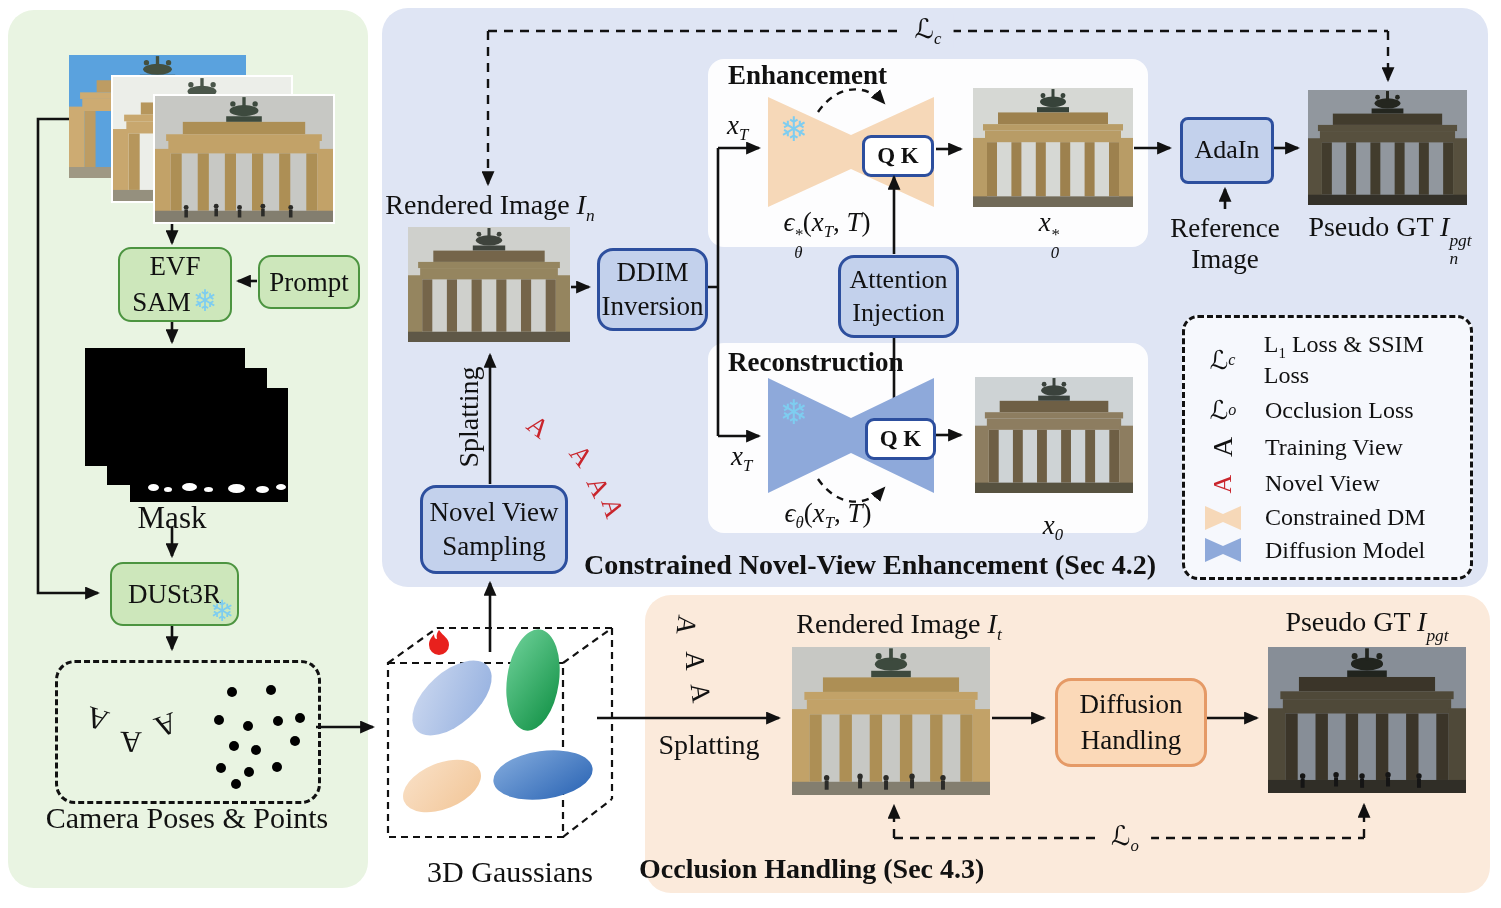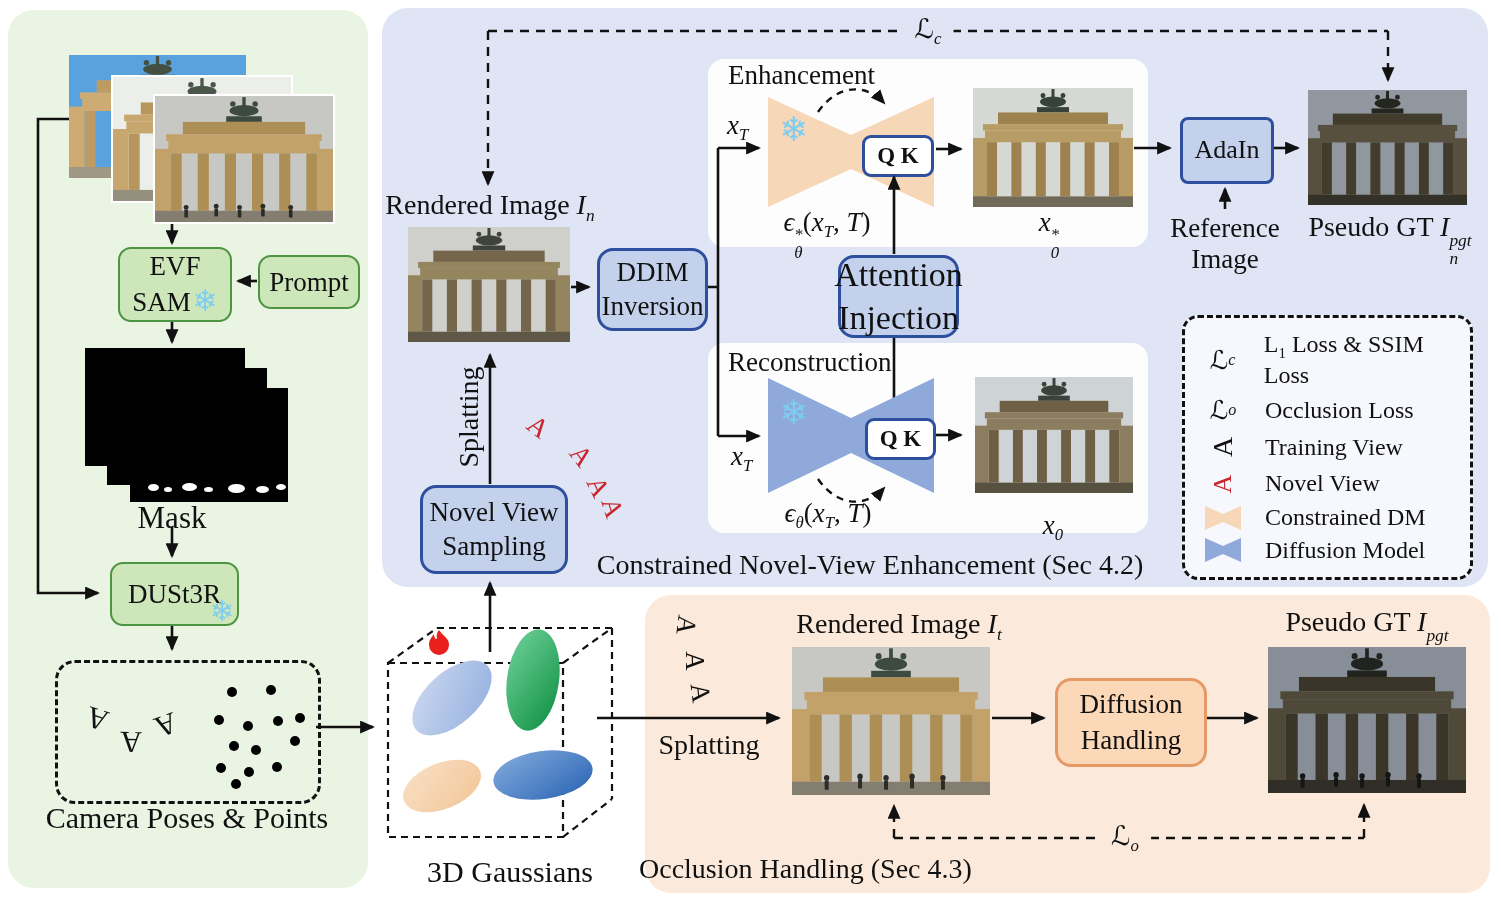--- a/index.html
+++ b/index.html
@@ -7,21 +7,21 @@
           font-family:"Liberation Serif","DejaVu Serif","DejaVu Sans",serif;color:#111;}
   .abs{position:absolute;}
   .panel{position:absolute;border-radius:26px;}
   .p-green{background:#e9f4e2;}
   .p-blue{background:#dfe5f4;}
   .p-peach{background:#fbeadb;}
   .white-box{position:absolute;background:#fdfdfe;border-radius:16px;}
   .lbl{position:absolute;white-space:nowrap;line-height:1.15;}
   .cx{transform:translateX(-50%);}
   .cc{transform:translate(-50%,-50%);}
-  .bold{font-weight:normal;}
+  .bold{font-weight:bold;}
   .gbox{position:absolute;background:#cde7bb;border:2.5px solid #4c9440;border-radius:13px;
         display:flex;flex-direction:column;align-items:center;justify-content:center;
         font-size:27px;line-height:1.2;text-align:center;}
   .bbox{position:absolute;background:#c3d1ec;border:3px solid #2d4f9e;border-radius:16px;
         display:flex;flex-direction:column;align-items:center;justify-content:center;
         font-size:27px;line-height:1.25;text-align:center;}
   .obox{position:absolute;background:#fbd9b8;border:3px solid #e59a66;border-radius:16px;
         display:flex;flex-direction:column;align-items:center;justify-content:center;
         font-size:27px;line-height:1.3;text-align:center;}
   .qk{position:absolute;background:#fff;border:3px solid #2d4f9e;border-radius:9px;font-weight:bold;
@@ -281,21 +281,21 @@
   <div class="pic" style="left:973px;top:88px;width:160px;height:119px">
     <svg viewBox="0 0 160 112" preserveAspectRatio="none" style="--sky:#d6d8d4;--stone:#b89c66;--stone2:#9d814e;--quad:#37433a;--ground:#716a58">
         <use href="#gate"></use>
       </svg>
   </div>
   <div class="lbl cx" style="left:1049px;top:207px;font-size:27px" data-math="math.x0_star"><span>x</span><span class="ss">
         <span>*</span>
         <span>0</span>
       </span></div>
 
-  <div class="bbox" style="left:838px;top:255px;width:115px;height:77px;font-size:34px">
+  <div class="bbox" style="left:838px;top:255px;width:115px;height:77px;font-size:26px">
     <div>Attention</div>
     <div>Injection</div>
   </div>
 
   <div class="lbl bold" style="left:728px;top:347px;font-size:27px">Reconstruction</div>
   <div class="lbl" style="left:731px;top:441px;font-size:27px" data-math="math.x_T"><span>x</span><sub>T</sub></div>
 
   <svg class="abs" style="left:768px;top:378px" width="166" height="115">
     <polygon points="0,0 83,40 166,0 166,115 83,75 0,115" fill="#8ea9da"></polygon>
   </svg>

